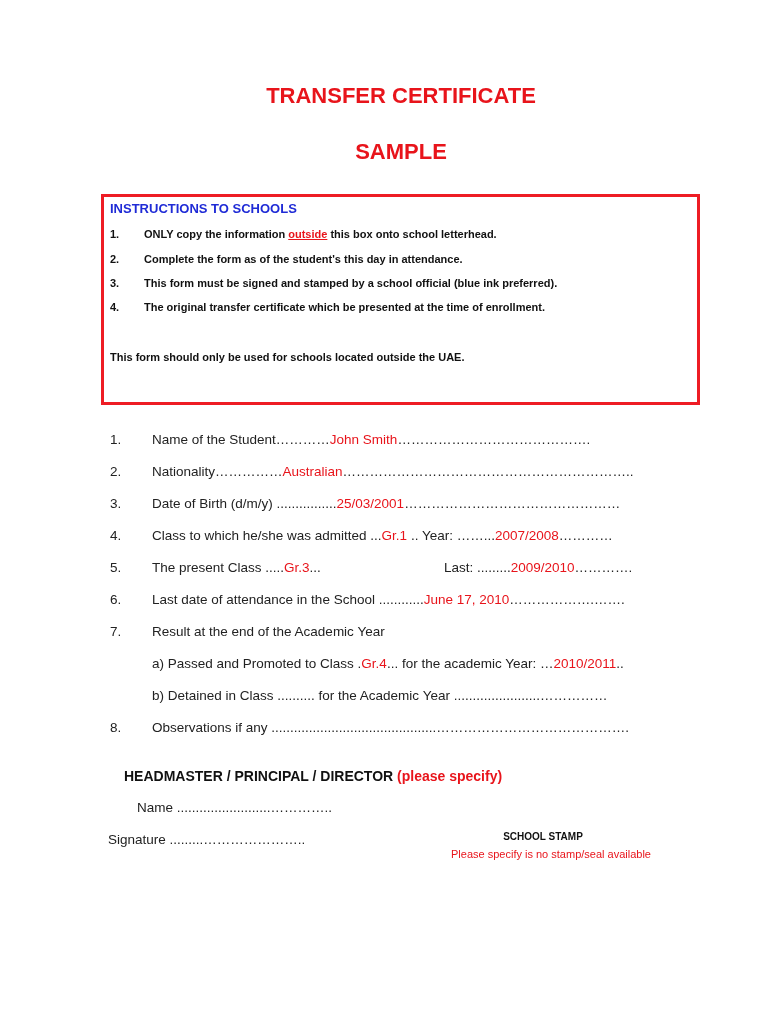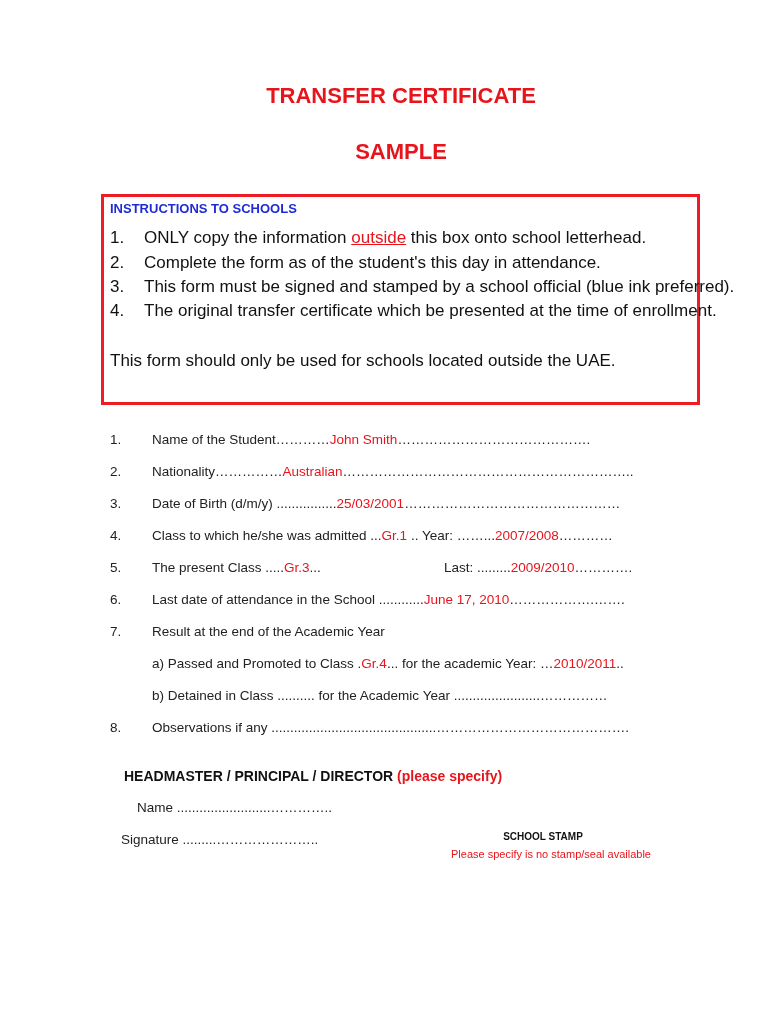--- a/index.html
+++ b/index.html
@@ -3,21 +3,21 @@
 <meta charset="utf-8">
 <style>
   html, body { margin: 0; padding: 0; background: #ffffff; }
   body { width: 768px; height: 1024px; position: relative; overflow: hidden;
          font-family: "Liberation Sans", sans-serif; color: #1a1a1a; }
   .abs { position: absolute; white-space: nowrap; }
   .title { font-weight: bold; color: #e8141b; font-size: 22px; left: 0; width: 802px; text-align: center; }
   .box { position: absolute; left: 101px; top: 194px; width: 593px; height: 205px;
          border: 3px solid #ee1c24; }
   .box-heading { color: #1f2bd6; font-weight: bold; font-size: 13px; }
-  .inst { font-size: 17px; font-weight: normal; color: #111; }
+  .inst { font-size: 11px; font-weight: bold; color: #111; }
   .inst .num { position: absolute; left: 0; }
   .inst .txt { position: absolute; left: 34px; }
   .red { color: #e8141b; }
   .red-u { color: #e8141b; text-decoration: underline; }
   .field { font-size: 13.5px; color: #222; }
   .field .num { position: absolute; left: 0; }
   .field .txt { position: absolute; left: 42px; }
   .sig-head { font-weight: bold; font-size: 14px; color: #111; padding-left: 15px; }
   .stamp { font-weight: bold; font-size: 10px; color: #111; text-align: center; }
   .stamp-note { font-size: 11px; color: #e8141b; text-align: center; }
@@ -97,16 +97,16 @@
 
 <div class="abs field" style="left:110px; top:720px; width:580px;">
   <span class="num">8.</span>
   <span class="txt">Observations if any ............................................…………………………………….</span>
 </div>
 
 <div class="abs sig-head" style="left:109px; top:768px;">
   <span>HEADMASTER / PRINCIPAL / DIRECTOR </span><span class="red">(please specify)</span>
 </div>
 <div class="abs field" style="left:109px; top:800px;margin-left:28px;">Name  .........................…………..</div>
-<div class="abs field" style="left:121px; top:832px;">Signature .........…………………..</div>
+<div class="abs field" style="left:108px; top:832px;">Signature .........…………………..</div>
 
 <div class="abs stamp" style="left:443px; top:831px; width:200px;">SCHOOL STAMP</div>
 <div class="abs stamp-note" style="left:430px; top:848px; width:242px;">Please specify is no stamp/seal available</div>
 
 </body></html>

